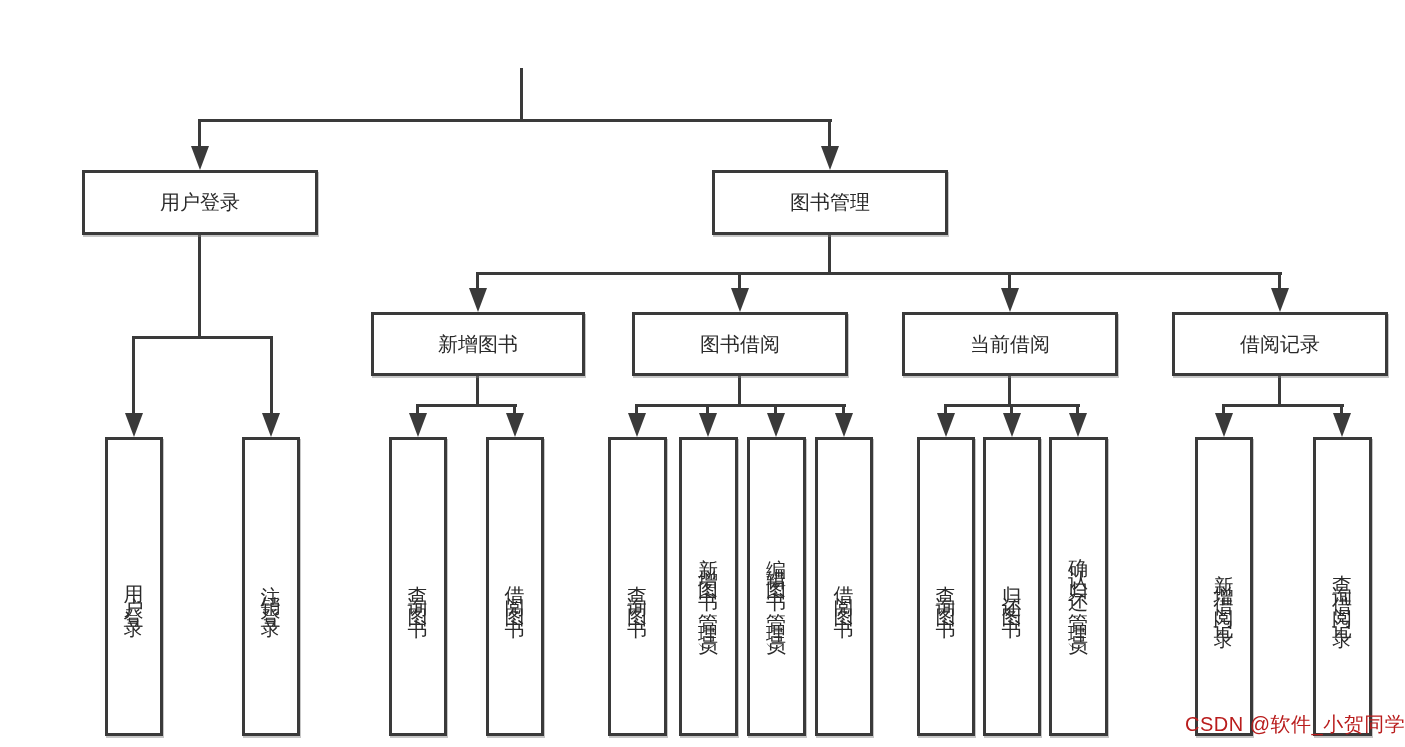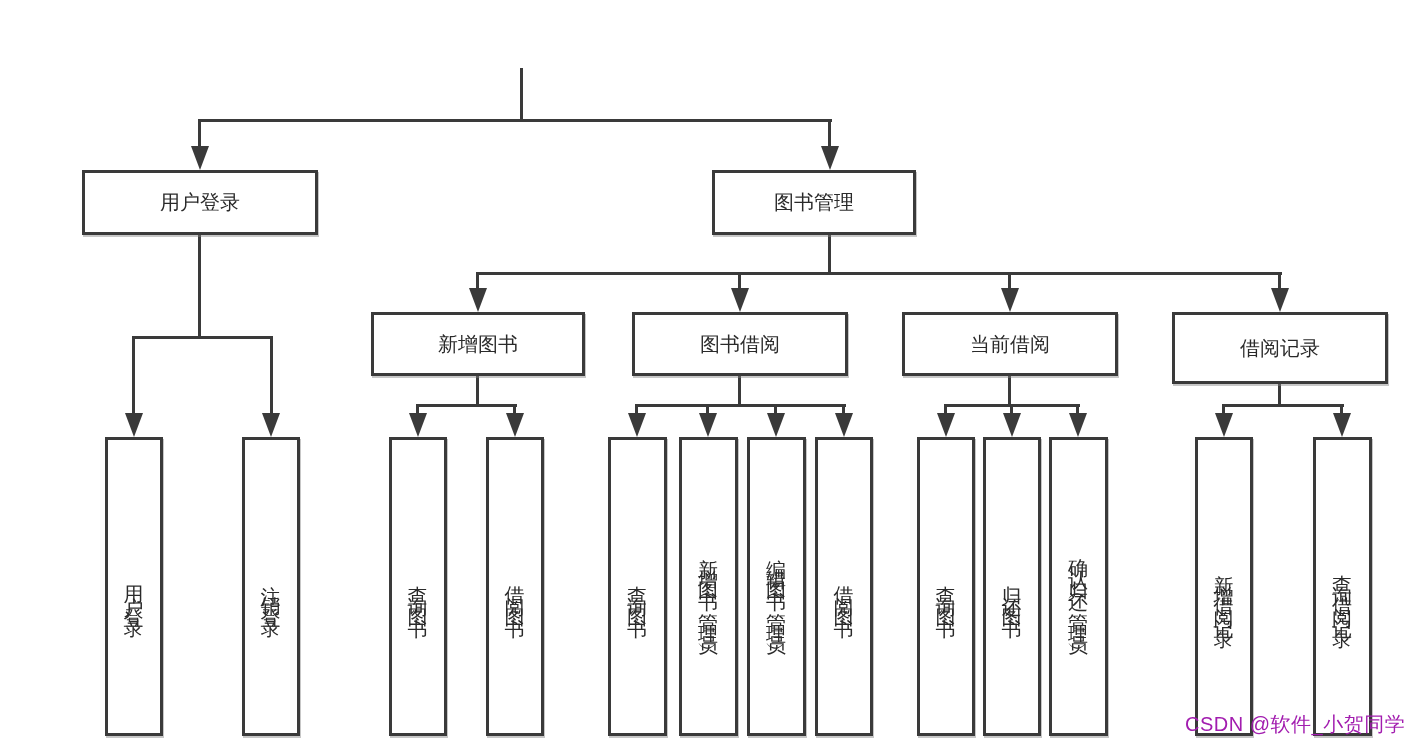--- a/index.html
+++ b/index.html
@@ -21,38 +21,38 @@
   .hline,.vline{position:absolute;background:#3a3a3a;z-index:1;}
   .hline{height:3px;}
   .vline{width:3px;}
   .arrow{
     position:absolute;width:0;height:0;z-index:1;
     border-left:9px solid transparent;border-right:9px solid transparent;
     border-top:24px solid #3a3a3a;
   }
   .watermark{
     position:absolute;left:1185px;top:711px;z-index:5;
-    font-size:20px;color:#a21caf;letter-spacing:0.5px;white-space:nowrap;
+    font-size:20px;color:#b91c1c;letter-spacing:0.5px;white-space:nowrap;
   }
 </style>
 </head>
 <body>
 
 <div class="stage">
 
 
   <div class="vline" style="left:520px;top:68px;height:54px"></div>
   <div class="hline" style="left:198px;top:119px;width:634px"></div>
   <div class="vline" style="left:198px;top:119px;height:32px"></div>
   <div class="arrow" style="left:191px;top:146px"></div>
   <div class="vline" style="left:828px;top:119px;height:32px"></div>
   <div class="arrow" style="left:821px;top:146px"></div>
 
   <div class="box" style="left:82px;top:170px;width:236px;height:65px">用户登录</div>
-  <div class="box" style="left:712px;top:170px;width:204px;height:65px">图书管理</div>
+  <div class="box" style="left:712px;top:170px;width:236px;height:65px">图书管理</div>
 
   <div class="vline" style="left:198px;top:235px;height:102px"></div>
   <div class="hline" style="left:132px;top:336px;width:141px"></div>
   <div class="vline" style="left:132px;top:336px;height:84px"></div>
   <div class="arrow" style="left:125px;top:413px"></div>
   <div class="vline" style="left:270px;top:336px;height:84px"></div>
   <div class="arrow" style="left:262px;top:413px"></div>
 
   <div class="vline" style="left:828px;top:235px;height:40px"></div>
   <div class="hline" style="left:476px;top:272px;width:806px"></div>
@@ -61,21 +61,21 @@
   <div class="vline" style="left:738px;top:272px;height:20px"></div>
   <div class="arrow" style="left:731px;top:288px"></div>
   <div class="vline" style="left:1008px;top:272px;height:20px"></div>
   <div class="arrow" style="left:1001px;top:288px"></div>
   <div class="vline" style="left:1278px;top:272px;height:20px"></div>
   <div class="arrow" style="left:1271px;top:288px"></div>
 
   <div class="box" style="left:371px;top:312px;width:214px;height:64px">新增图书</div>
   <div class="box" style="left:902px;top:312px;width:216px;height:64px">当前借阅</div>
   <div class="box" style="left:632px;top:312px;width:216px;height:64px">图书借阅</div>
-  <div class="box" style="left:1172px;top:312px;width:216px;height:72px">借阅记录</div>
+  <div class="box" style="left:1172px;top:312px;width:216px;height:64px">借阅记录</div>
 
   <div class="vline" style="left:476px;top:376px;height:31px"></div>
   <div class="hline" style="left:416px;top:404px;width:101px"></div>
   <div class="vline" style="left:416px;top:404px;height:12px"></div>
   <div class="arrow" style="left:409px;top:413px"></div>
   <div class="vline" style="left:513px;top:404px;height:12px"></div>
   <div class="arrow" style="left:506px;top:413px"></div>
 
   <div class="vline" style="left:738px;top:376px;height:31px"></div>
   <div class="hline" style="left:635px;top:404px;width:211px"></div>

